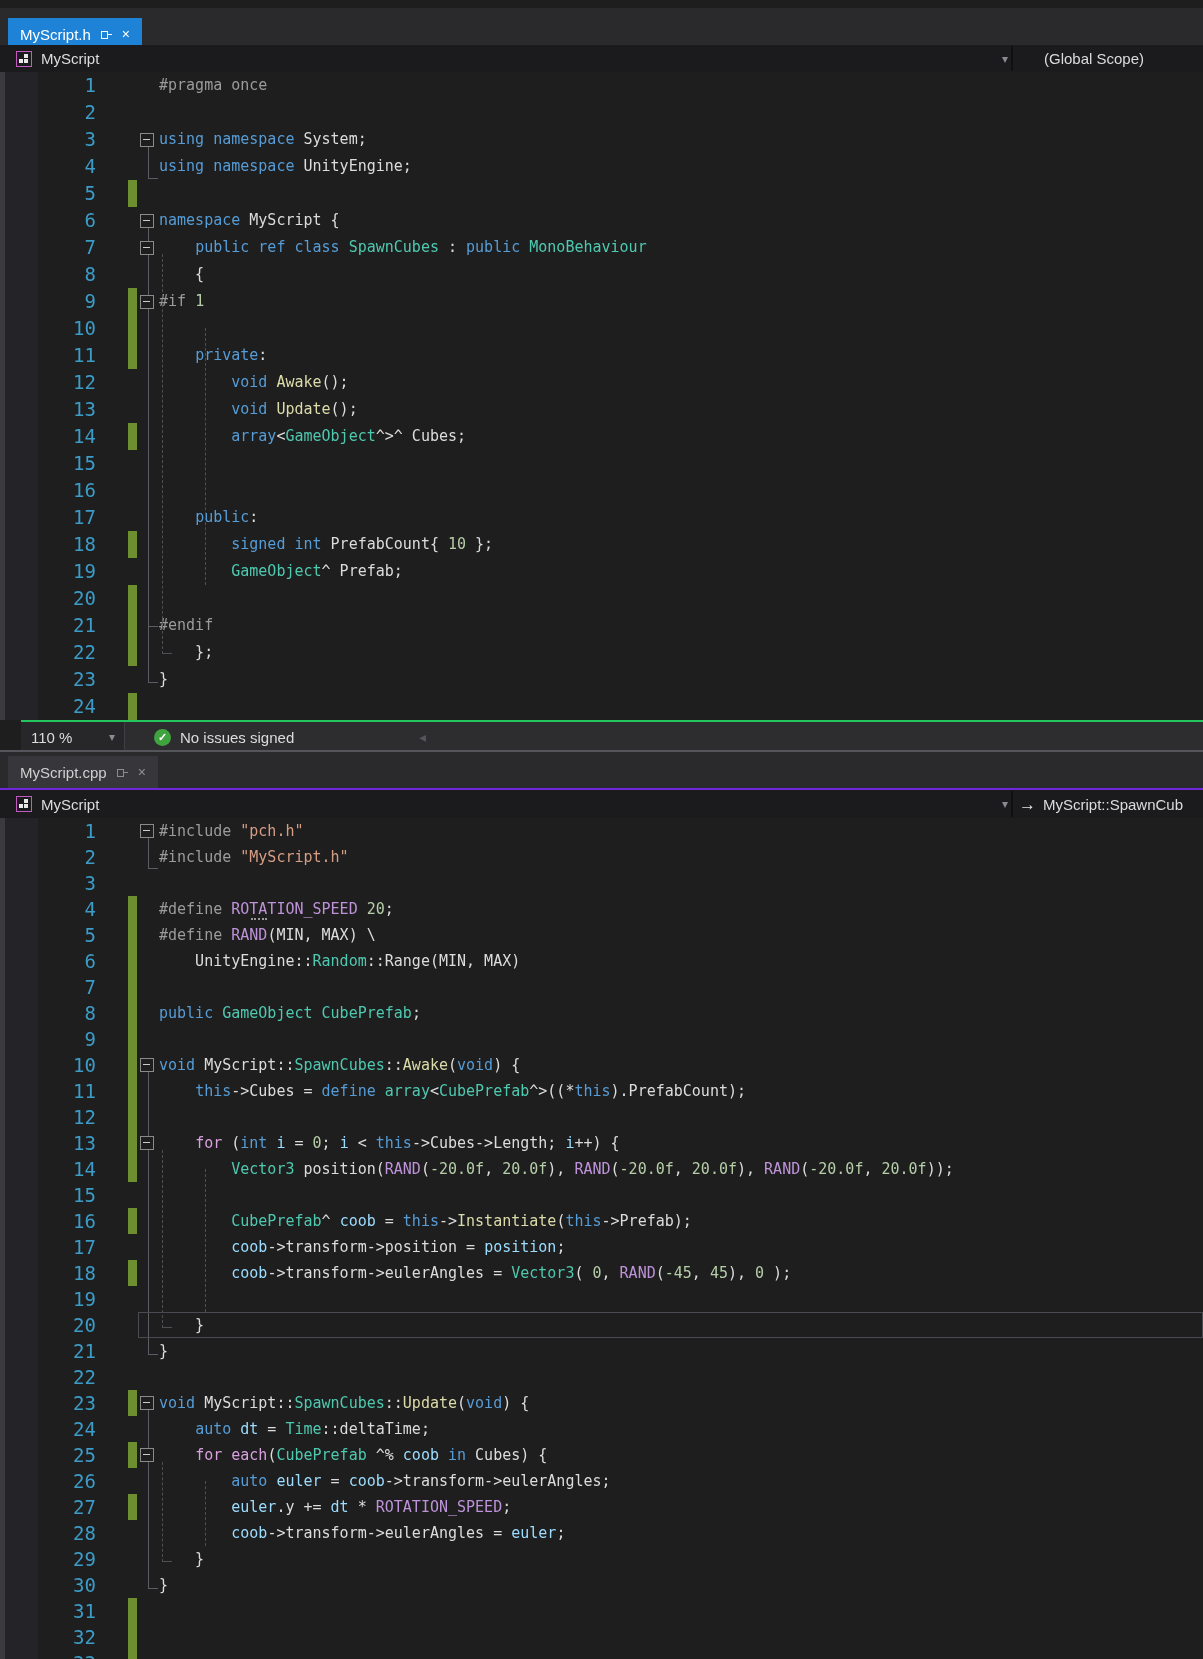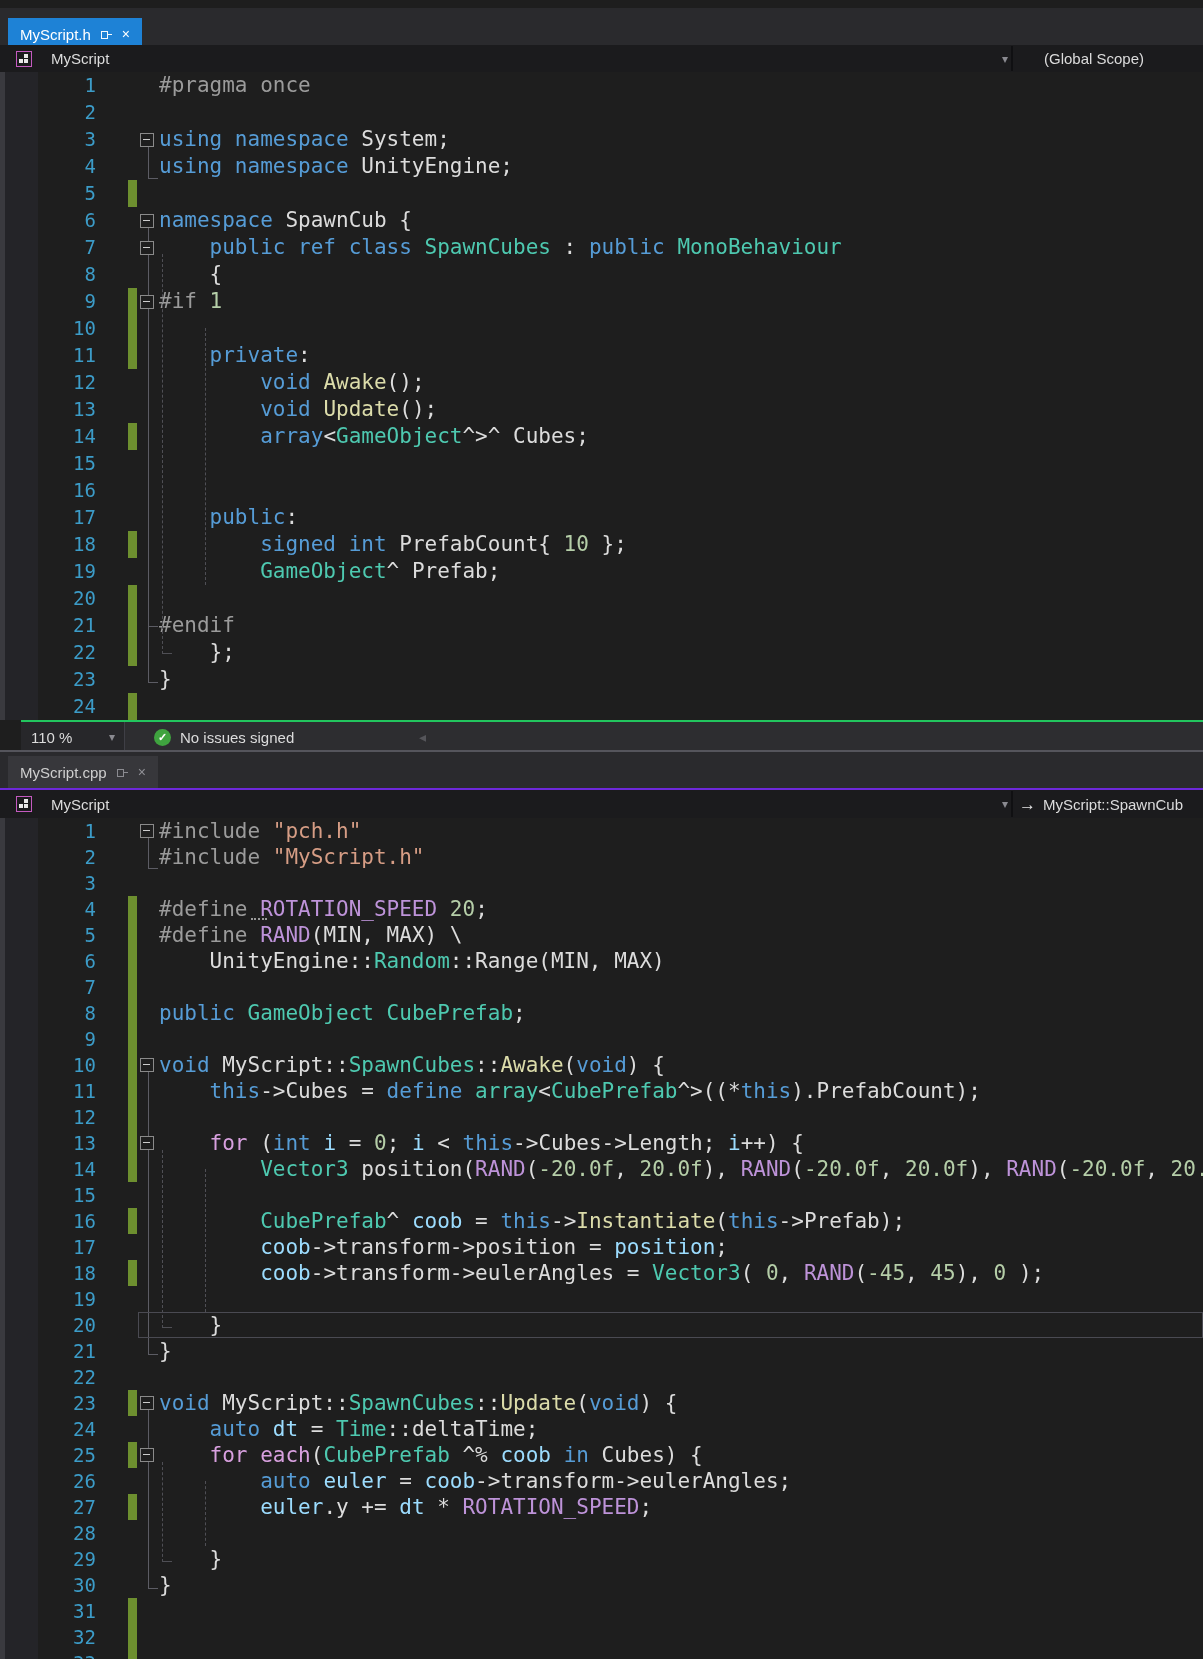--- a/index.html
+++ b/index.html
@@ -18,21 +18,21 @@
   .pin::before{content:"";position:absolute;left:1px;top:3px;width:5px;height:6px;border:1px solid currentColor;}
   .pin::after{content:"";position:absolute;left:8px;top:6px;width:4px;height:1px;background:currentColor;}
   .close{font-size:14px;line-height:14px;cursor:default;}
   #tab2 .pin,#tab2 .close{color:#909096;}
   .splitline{position:absolute;left:0;top:750px;width:1203px;height:2px;background:#55555C;}
 
   
   .navbar{position:absolute;left:0;width:1203px;background:#1B1B1D;color:#DCDCDC;font-size:15px;}
   #nav1{top:45px;height:27px;}
   #nav2{top:790px;height:28px;}
-  .nav-left{position:absolute;left:0;top:0;bottom:0;width:1010px;display:flex;align-items:center;padding-left:16px;gap:19px;}
+  .nav-left{position:absolute;left:0;top:0;bottom:0;width:1010px;display:flex;align-items:center;padding-left:16px;gap:9px;}
   .nav-caret{position:absolute;right:18px;color:#8A8A90;font-size:12px;}
   .nav-divider{position:absolute;left:1011px;top:1px;bottom:1px;width:2px;background:#101012;}
   .nav-right{position:absolute;left:1014px;right:0;top:0;bottom:0;display:flex;align-items:center;overflow:hidden;white-space:nowrap;}
   #nav1 .nav-right{padding-left:30px;}
   #nav2 .nav-right{padding-left:5px;gap:7px;}
   .class-icon{width:14px;height:14px;position:relative;border:1px solid #C45AC0;background:#1B1B1D;flex:none;}
   .class-icon::before{content:"";position:absolute;left:2px;top:7px;width:4px;height:4px;background:#E8E8E8;}
   .class-icon::after{content:"";position:absolute;left:7px;top:2px;width:4px;height:4px;background:#E8E8E8;box-shadow:0 5px 0 #E8E8E8;}
   .goto-arrow{color:#E4E4E4;font-size:17px;line-height:17px;}
 
@@ -44,21 +44,21 @@
   .row{position:absolute;left:0;width:1203px;display:flex;}
   .gut-margin{width:38px;flex:none;background:#242428;}
   .gut-num{width:58px;flex:none;text-align:right;color:#3C9CC8;font-size:19px;
            font-family:"DejaVu Sans Mono","Liberation Mono",monospace;}
   .gut-sel{width:32px;flex:none;}
   .gut-chg{width:9px;flex:none;}
   .gut-chg.on{background:#6D8F2F;}
   .gut-fold{width:22px;flex:none;position:relative;}
   .foldbox{position:absolute;left:3px;width:12px;height:12px;border:1px solid #8A8A8A;background:#1E1E1E;z-index:3;}
   .foldbox::before{content:"";position:absolute;left:2px;top:5px;width:7px;height:1px;background:#CCCCCC;}
-  .code{white-space:pre;font-size:21px;font-family:"DejaVu Sans Mono","Liberation Mono",monospace;}
+  .code{white-space:pre;font-size:15px;font-family:"DejaVu Sans Mono","Liberation Mono",monospace;}
   .guide{position:absolute;width:9px;border-left:1px solid #5C5C64;z-index:1;}
   .guide.dashed{border-left-style:dashed;border-color:#4F4F55;}
   .guide.hook{border-bottom:1px solid #5C5C64;}
   .guide.dashed.hook{border-bottom-color:#4F4F55;}
   .hl-box{position:absolute;left:138px;right:0;border:1px solid #4A4A52;z-index:2;}
   .macro-hint{position:absolute;border-bottom:2px dotted #9B9B9B;z-index:2;}
 
   
   .c-kw{color:#569CD6}.c-ctl{color:#D8A0DF}.c-ty{color:#4EC9B0}.c-fn{color:#DCDCAA}
   .c-var{color:#9CDCFE}.c-num{color:#B5CEA8}.c-str{color:#D69D85}.c-mac{color:#BE93D9}
@@ -152,21 +152,21 @@
           <div class="code"></div>
         </div>
         <div class="row" style="top: 135px; height: 27px; line-height: 27px;">
           <div class="gut-margin"></div>
           <div class="gut-num">6</div>
           <div class="gut-sel"></div>
           <div class="gut-chg"></div>
           <div class="gut-fold">
             <div class="foldbox" style="top: 6.5px;"></div>
           </div>
-          <div class="code"><span class="c-kw">namespace </span><span class="c-pl">SpawnCub {</span></div>
+          <div class="code"><span class="c-kw">namespace </span><span class="c-pl">MyScript {</span></div>
         </div>
         <div class="row" style="top: 162px; height: 27px; line-height: 27px;">
           <div class="gut-margin"></div>
           <div class="gut-num">7</div>
           <div class="gut-sel"></div>
           <div class="gut-chg"></div>
           <div class="gut-fold">
             <div class="foldbox" style="top: 6.5px;"></div>
           </div>
           <div class="code"><span class="c-pl">    </span><span class="c-kw">public ref class </span><span class="c-ty">SpawnCubes</span><span class="c-pl"> : </span><span class="c-kw">public </span><span class="c-ty">MonoBehaviour</span></div>
@@ -581,20 +581,21 @@
           <div class="gut-chg on"></div>
           <div class="gut-fold"></div>
           <div class="code"><span class="c-pl">        </span><span class="c-var">euler</span><span class="c-pl">.y += </span><span class="c-var">dt</span><span class="c-pl"> * </span><span class="c-mac">ROTATION_SPEED</span><span class="c-pl">;</span></div>
         </div>
         <div class="row" style="top: 702px; height: 26px; line-height: 26px;">
           <div class="gut-margin"></div>
           <div class="gut-num">28</div>
           <div class="gut-sel"></div>
           <div class="gut-chg"></div>
           <div class="gut-fold"></div>
+          <div class="code"><span class="c-pl">        </span><span class="c-var">coob</span><span class="c-pl">-&gt;transform-&gt;eulerAngles = </span><span class="c-var">euler</span><span class="c-pl">;</span></div>
         </div>
         <div class="row" style="top: 728px; height: 26px; line-height: 26px;">
           <div class="gut-margin"></div>
           <div class="gut-num">29</div>
           <div class="gut-sel"></div>
           <div class="gut-chg"></div>
           <div class="gut-fold"></div>
           <div class="code"><span class="c-pl">    }</span></div>
         </div>
         <div class="row" style="top: 754px; height: 26px; line-height: 26px;">

